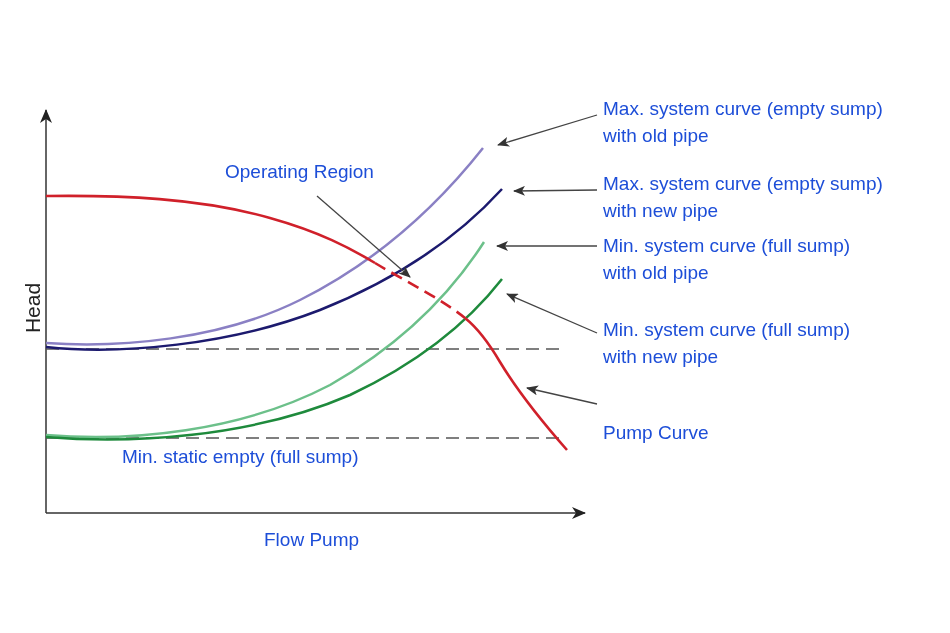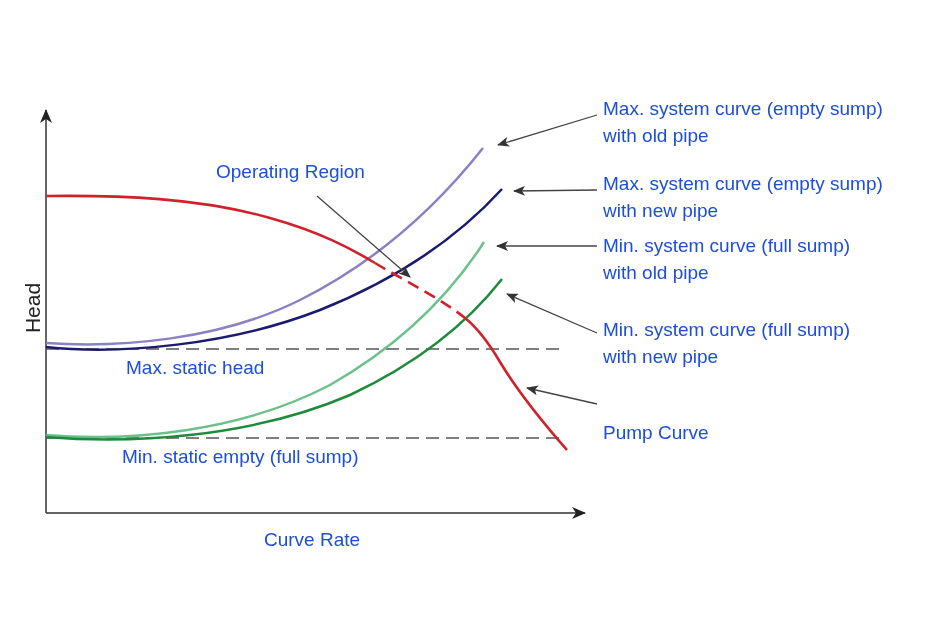--- a/index.html
+++ b/index.html
@@ -40,29 +40,28 @@
   <path d="M465,318 C480,330 490,345 500,362 C520,395 545,425 567,450" fill="none" stroke="#d0202a" stroke-width="2.6"></path>
 
   <line x1="317" y1="196" x2="410" y2="277" stroke="#444" stroke-width="1.3" marker-end="url(#arrowhead)"></line>
   <line x1="597" y1="115" x2="498" y2="145" stroke="#444" stroke-width="1.3" marker-end="url(#arrowhead)"></line>
   <line x1="597" y1="190" x2="514" y2="191" stroke="#444" stroke-width="1.3" marker-end="url(#arrowhead)"></line>
   <line x1="597" y1="246" x2="497" y2="246" stroke="#444" stroke-width="1.3" marker-end="url(#arrowhead)"></line>
   <line x1="597" y1="333" x2="507" y2="294" stroke="#444" stroke-width="1.3" marker-end="url(#arrowhead)"></line>
   <line x1="597" y1="404" x2="527" y2="388" stroke="#444" stroke-width="1.3" marker-end="url(#arrowhead)"></line>
 </svg>
 
-<div class="lbl" style="left:216px; top:158px;">Operating Region</div>
+<div class="lbl" style="left:225px; top:158px;">Operating Region</div>
 
 <div class="lbl" style="left:126px; top:354px;">
-  <div>Max. static head</div>
 </div>
 
 <div class="lbl" style="left:122px; top:443px;">Min. static empty (full sump)</div>
 
-<div class="lbl" style="left:264px; top:526px;">Curve Rate</div>
+<div class="lbl" style="left:264px; top:526px;">Flow Pump</div>
 <div class="axis-ylabel">Head</div>
 
 <div class="lbl" style="left:603px; top:95px;">
   <div>Max. system curve (empty sump)</div>
   <div>with old pipe</div>
 </div>
 <div class="lbl" style="left:603px; top:170px;">
   <div>Max. system curve (empty sump)</div>
   <div>with new pipe</div>
 </div>

